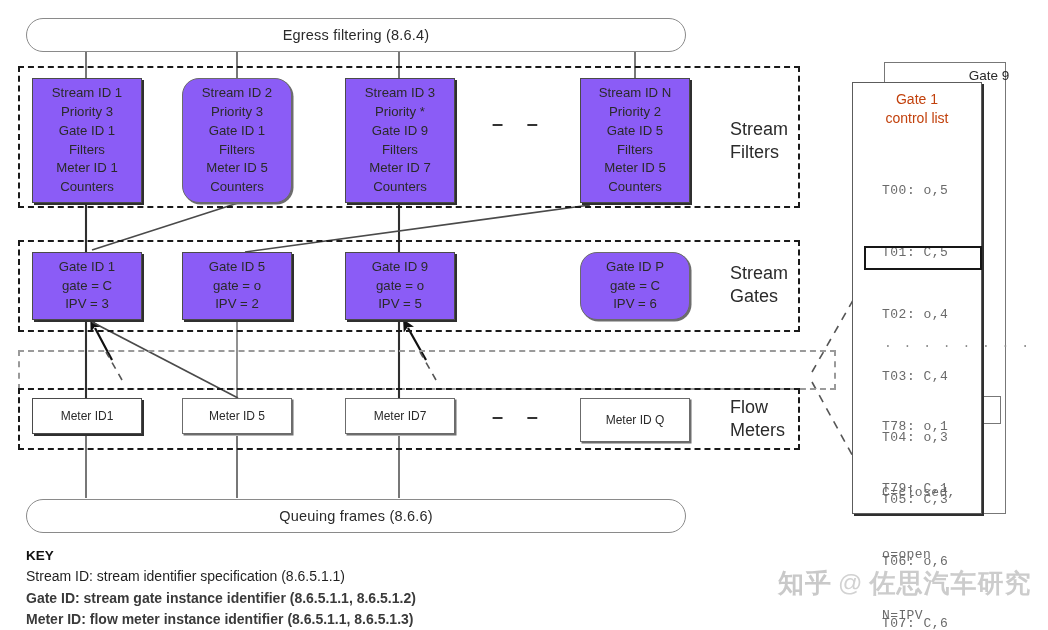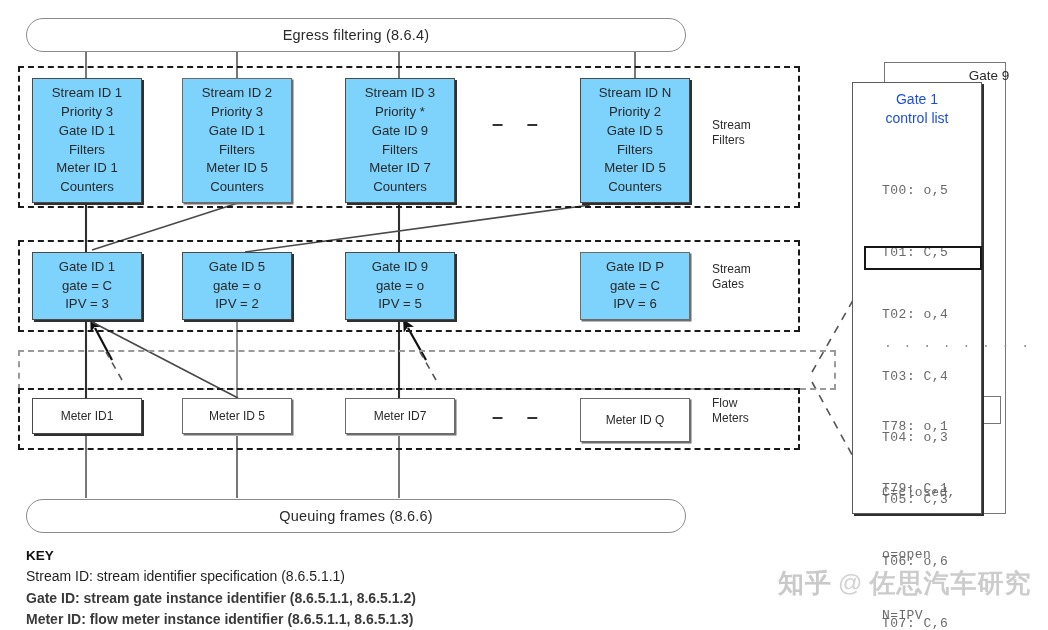--- a/index.html
+++ b/index.html
@@ -20,33 +20,34 @@
   }
 
   
   .group{
     position:absolute;box-sizing:border-box;
     border:2.4px dashed #1a1a1a;background:transparent;
   }
   .group.light{border-color:#9a9a9a;border-width:2.2px;}
 
   .grouplabel{
-    position:absolute;font-size:12px;line-height:1.25;color:#2b2b2b;
+    position:absolute;font-size:18px;line-height:1.25;color:#2b2b2b;
     text-align:left;
+    margin-left:18px;
   }
 
   
   .node{
-    position:absolute;box-sizing:border-box;background:#7dd3fc;
+    position:absolute;box-sizing:border-box;background:#8b5cf6;
     border:1.4px solid #4a4a4a;
     box-shadow:2px 2px 0 0 #2f2f2f;
     display:flex;flex-direction:column;align-items:center;justify-content:center;
     font-size:13.2px;line-height:1.42;color:#2a2a2a;
   }
-  .node.thin{box-shadow:1.5px 1.5px 0 0 #6d6d6d;border-color:#6b6b6b;}
+  .node.thin{box-shadow:1.5px 1.5px 0 0 #6d6d6d;border-color:#6b6b6b;border-radius:17px;}
   .node .ln{white-space:nowrap;}
 
   .meter{
     position:absolute;box-sizing:border-box;background:#fff;
     border:1.4px solid #4a4a4a;box-shadow:2px 2px 0 0 #2f2f2f;
     display:flex;align-items:center;justify-content:center;
     font-size:12px;color:#2a2a2a;
   }
   .meter.thin{box-shadow:1.5px 1.5px 0 0 #6d6d6d;border-color:#6b6b6b;}
 
@@ -58,21 +59,21 @@
   
   .card{
     position:absolute;box-sizing:border-box;background:#fff;
     border:1.5px solid #5c5c5c;
   }
   .card.back{border-color:#777;}
   .cardtitle{
     position:absolute;width:100%;text-align:center;font-size:13.5px;color:#2a2a2a;padding-left:44px;
   }
   .cl-title{
-    position:absolute;width:100%;text-align:center;font-size:14px;color:#1d4ed8;
+    position:absolute;width:100%;text-align:center;font-size:14px;color:#c2410c;
     line-height:1.35;
   }
   .cl-rows{
     position:absolute;font-family:"Liberation Mono", monospace;
     font-size:13px;line-height:20.6px;color:#6a6a6a;letter-spacing:.5px;
     white-space:pre;
   }
   .cl-row{height:20.6px;}
   .cl-hl{
     position:absolute;box-sizing:border-box;border:2.2px solid #161616;background:transparent;

